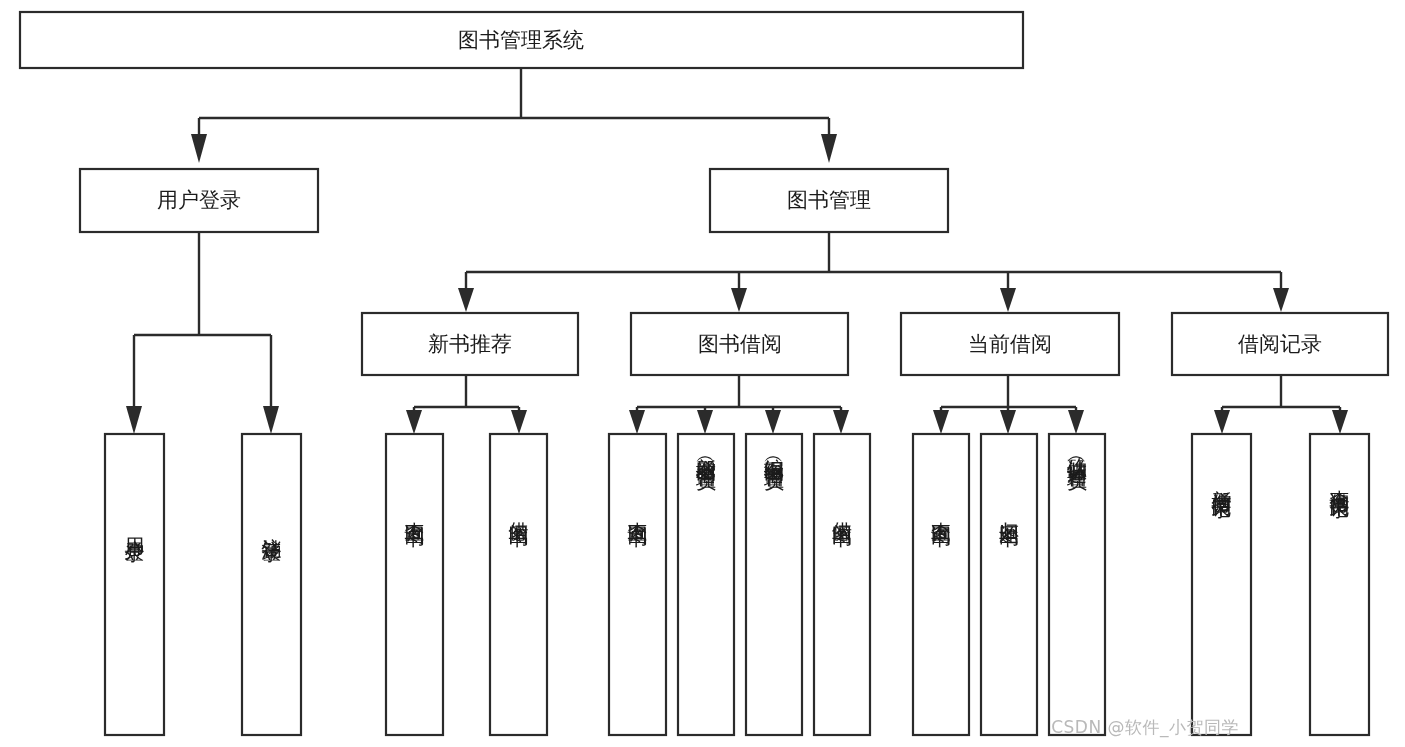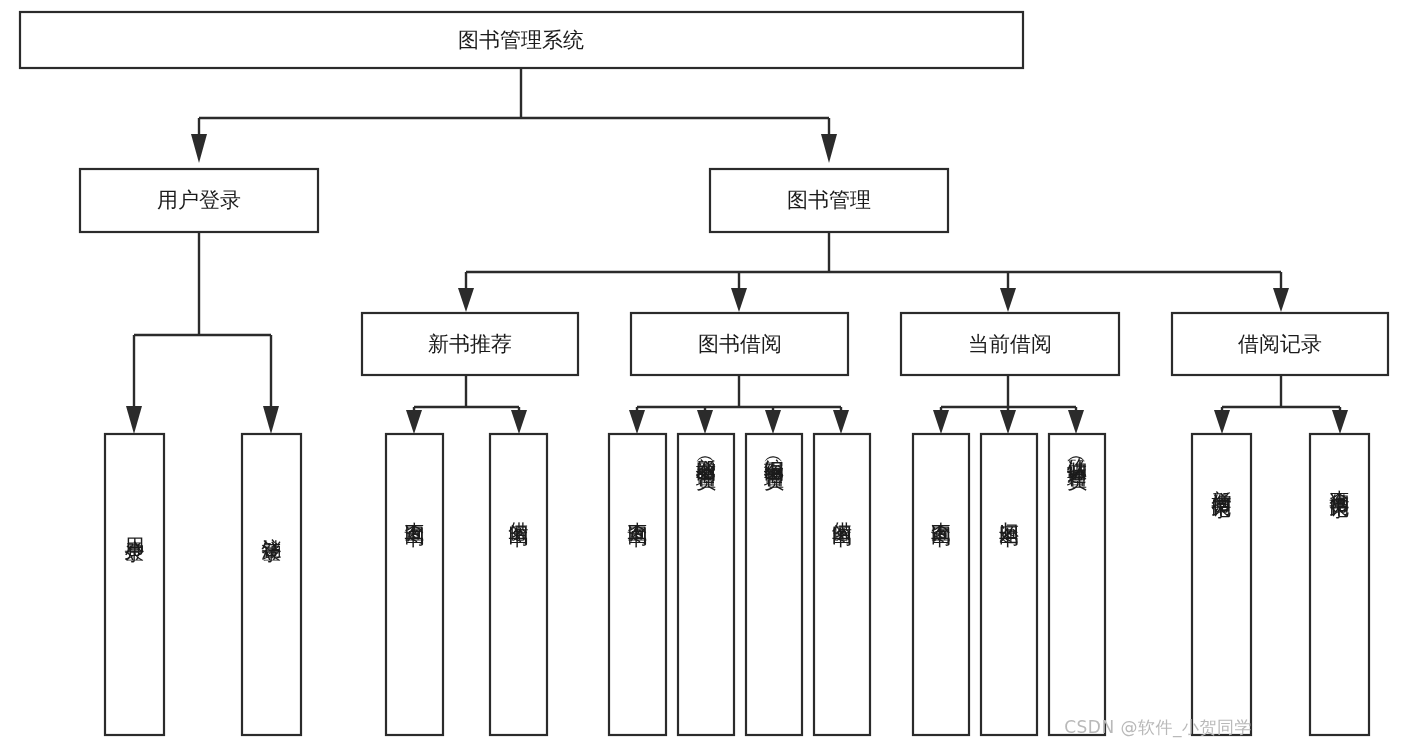--- a/index.html
+++ b/index.html
@@ -61,21 +61,21 @@
     text-orientation: upright;
     font-family: "DejaVu Sans", "Liberation Sans", sans-serif;
     font-size: 20px;
     line-height: 1.06;
     letter-spacing: 2px;
     color: #1b1b1b;
     white-space: nowrap;
   }
   #watermark {
     position: absolute;
-    right: 10px;
+    right: 23px;
     bottom: 8px;
     font-family: "DejaVu Sans", "Liberation Sans", sans-serif;
     font-size: 17px;
     color: #b9b9b9;
     letter-spacing: 0.5px;
     white-space: nowrap;
   }
 </style>
 </head>
 <body>

